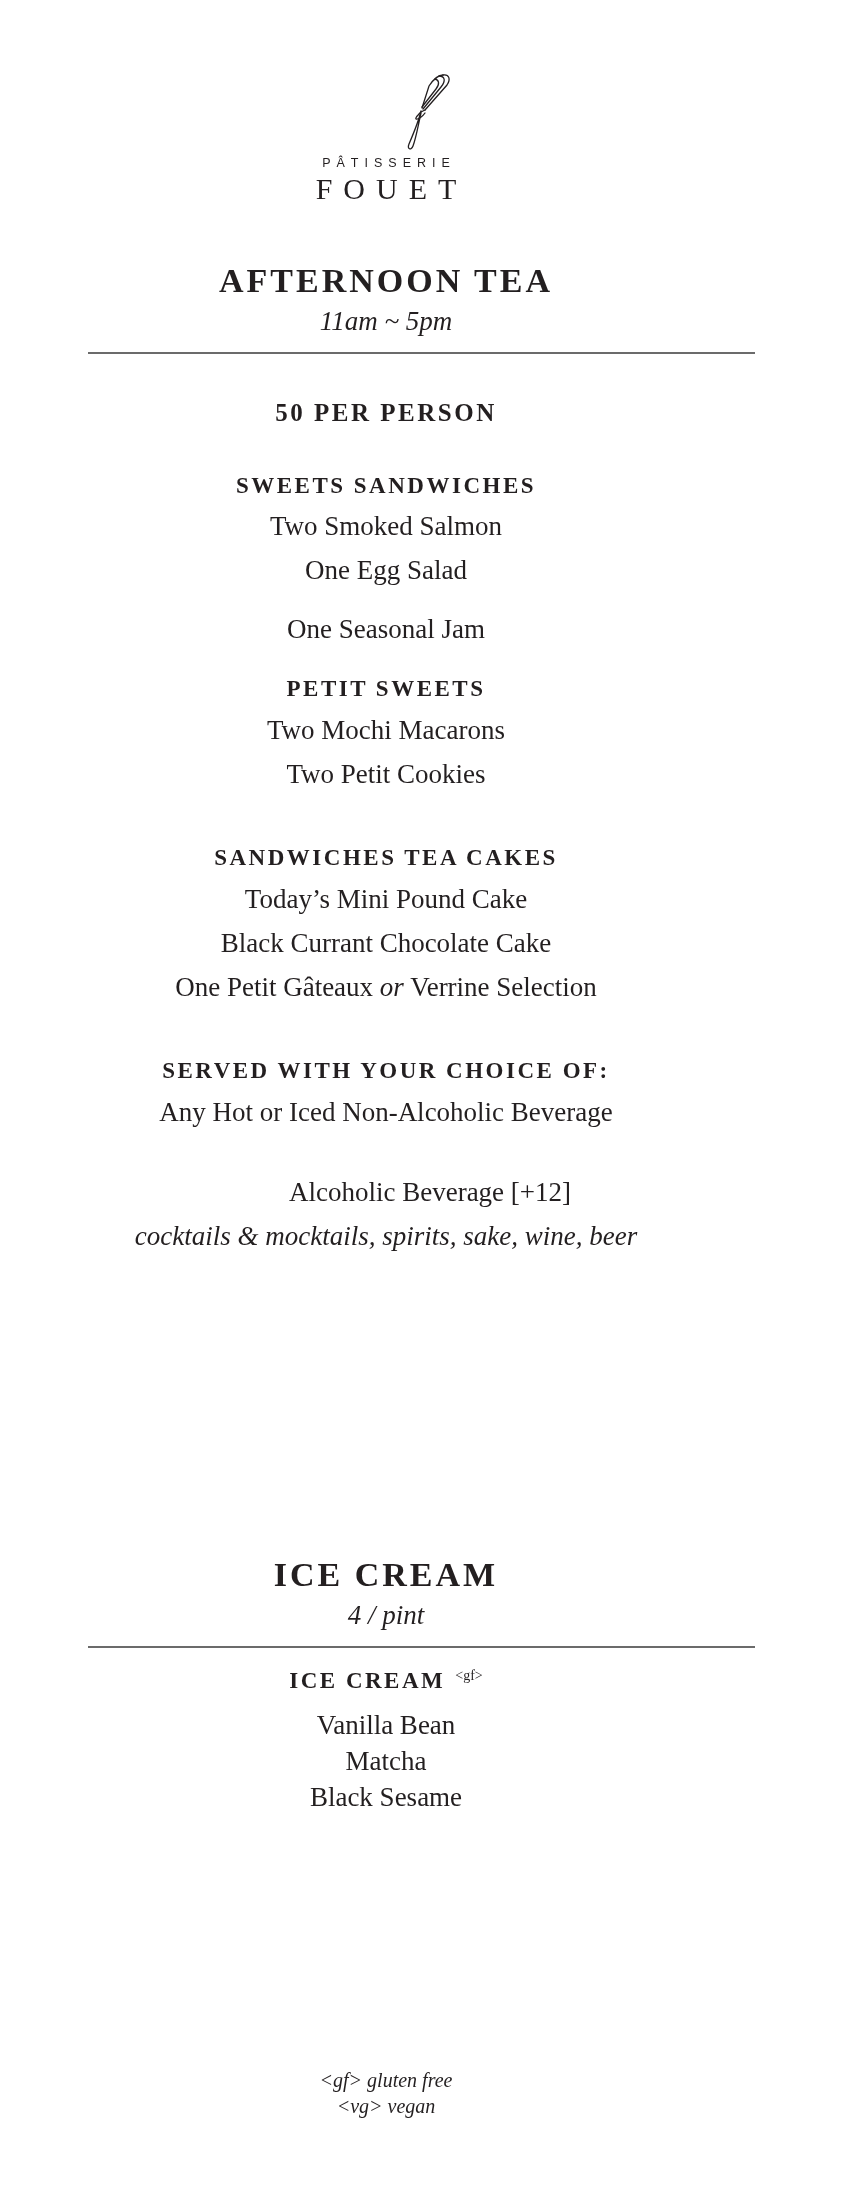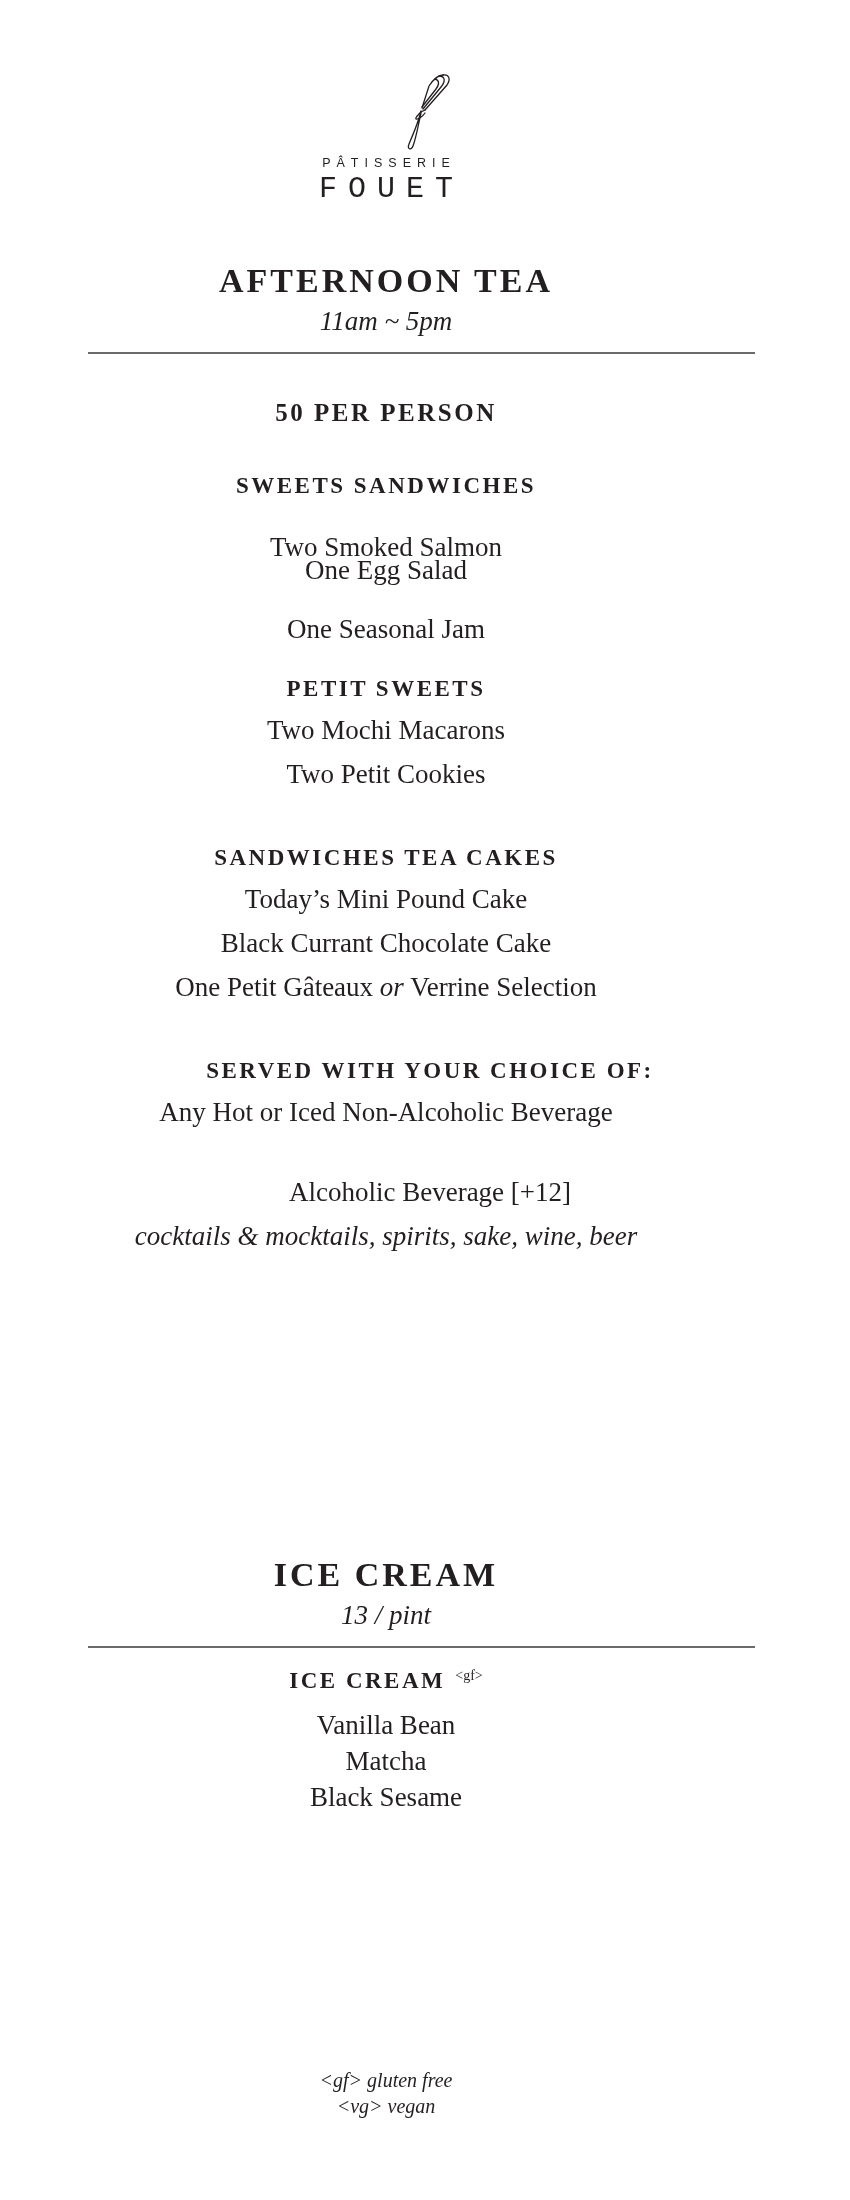--- a/index.html
+++ b/index.html
@@ -31,21 +31,21 @@
     }
     .brand-small {
       font-family: "Liberation Sans", "DejaVu Sans", sans-serif;
       font-size: 12.5px;
       letter-spacing: 6px;
       top: 156px;
       padding-left: 6px;
       box-sizing: border-box;
     }
     .brand-big {
-      font-family: Liberation Mono, monospace;
+      font-family: Liberation Serif, serif;
       font-size: 30px;
       letter-spacing: 11px;
       top: 172px;
       padding-left: 11px;
       box-sizing: border-box;
       font-weight: 400;
     }
     .title {
       font-size: 34px;
       font-weight: bold;
@@ -106,43 +106,43 @@
 <div class="abs brand-small">PÂTISSERIE</div>
 <div class="abs brand-big">FOUET</div>
 
 <div class="abs title" style="top:262px;">AFTERNOON TEA</div>
 <div class="abs subtitle" style="top:306px;">11am ~ 5pm</div>
 <div class="rule" style="top:352px;"></div>
 
 <div class="abs price" style="top:399px;">50 PER PERSON</div>
 
 <div class="abs heading" style="top:473px;">SWEETS SANDWICHES</div>
-<div class="abs item" style="top:511px;margin-top:21px;">Two Smoked Salmon</div>
+<div class="abs item" style="top:511px;">Two Smoked Salmon</div>
 <div class="abs item" style="top:555px;">One Egg Salad</div>
 <div class="abs item" style="top:614px;">One Seasonal Jam</div>
 
 <div class="abs heading" style="top:676px;">PETIT SWEETS</div>
 <div class="abs item" style="top:715px;">Two Mochi Macarons</div>
 <div class="abs item" style="top:759px;">Two Petit Cookies</div>
 
 <div class="abs heading" style="top:845px;">SANDWICHES TEA CAKES</div>
 <div class="abs item" style="top:884px;">Today’s Mini Pound Cake</div>
 <div class="abs item" style="top:928px;">Black Currant Chocolate Cake</div>
 <div class="abs item" style="top:972px;">
   <span>One Petit Gâteaux </span><span class="italic">or</span><span> Verrine Selection</span>
 </div>
 
-<div class="abs heading" style="top:1058px;padding-left:44px;">SERVED WITH YOUR CHOICE OF:</div>
+<div class="abs heading" style="top:1058px;">SERVED WITH YOUR CHOICE OF:</div>
 <div class="abs item" style="top:1097px;">Any Hot or Iced Non-Alcoholic Beverage</div>
 
 <div class="abs item" style="top:1177px;padding-left:44px;">Alcoholic Beverage [+12]</div>
 <div class="abs item italic" style="top:1221px;">cocktails &amp; mocktails, spirits, sake, wine, beer</div>
 
 <div class="abs title" style="top:1556px;">ICE CREAM</div>
-<div class="abs subtitle" style="top:1600px;">13 / pint</div>
+<div class="abs subtitle" style="top:1600px;">4 / pint</div>
 <div class="rule" style="top:1646px;"></div>
 
 <div class="abs heading" style="top:1668px;">
   <span>ICE CREAM</span><span class="sup">&lt;gf&gt;</span>
 </div>
 <div class="abs item" style="top:1710px;">Vanilla Bean</div>
 <div class="abs item" style="top:1746px;">Matcha</div>
 <div class="abs item" style="top:1782px;">Black Sesame</div>
 
 <div class="abs legend" style="top:2069px;">&lt;gf&gt; gluten free</div>

